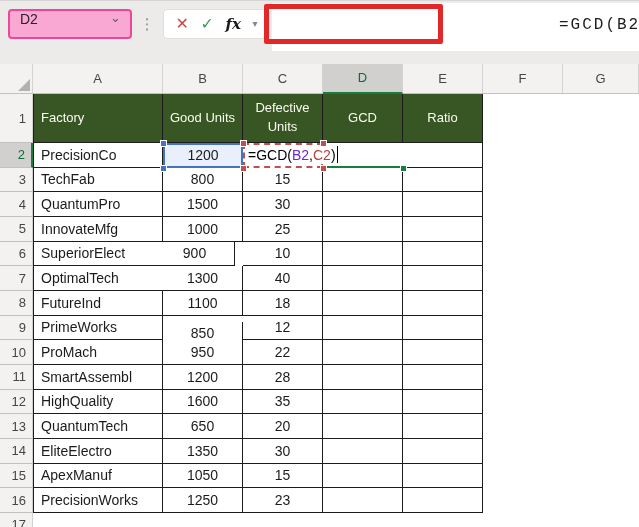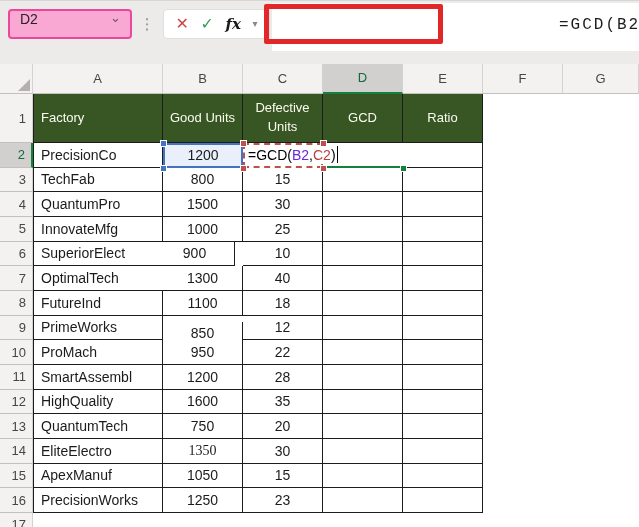--- a/index.html
+++ b/index.html
@@ -144,26 +144,26 @@
       <div class="cell" style="left: 163px; top: 365px; width: 80px; height: 24.6667px;">1200</div>
       <div class="cell" style="left: 243px; top: 365px; width: 80px; height: 24.6667px;">28</div>
       <div class="cell" style="left: 323px; top: 365px; width: 80px; height: 24.6667px;"></div>
       <div class="cell" style="left: 403px; top: 365px; width: 80px; height: 24.6667px;"></div>
       <div class="cell al colA" style="left: 33px; top: 389.667px; width: 130px; height: 24.6667px;">HighQuality</div>
       <div class="cell" style="left: 163px; top: 389.667px; width: 80px; height: 24.6667px;">1600</div>
       <div class="cell" style="left: 243px; top: 389.667px; width: 80px; height: 24.6667px;">35</div>
       <div class="cell" style="left: 323px; top: 389.667px; width: 80px; height: 24.6667px;"></div>
       <div class="cell" style="left: 403px; top: 389.667px; width: 80px; height: 24.6667px;"></div>
       <div class="cell al colA" style="left: 33px; top: 414.333px; width: 130px; height: 24.6667px;">QuantumTech</div>
-      <div class="cell" style="left: 163px; top: 414.333px; width: 80px; height: 24.6667px;">750</div>
+      <div class="cell" style="left: 163px; top: 414.333px; width: 80px; height: 24.6667px;">650</div>
       <div class="cell" style="left: 243px; top: 414.333px; width: 80px; height: 24.6667px;">20</div>
       <div class="cell" style="left: 323px; top: 414.333px; width: 80px; height: 24.6667px;"></div>
       <div class="cell" style="left: 403px; top: 414.333px; width: 80px; height: 24.6667px;"></div>
       <div class="cell al colA" style="left: 33px; top: 439px; width: 130px; height: 24.6667px;">EliteElectro</div>
-      <div class="cell" style="left: 163px; top: 439px; width: 80px; height: 24.6667px; font-family: Liberation Serif, serif;">1350</div>
+      <div class="cell" style="left: 163px; top: 439px; width: 80px; height: 24.6667px;">1350</div>
       <div class="cell" style="left: 243px; top: 439px; width: 80px; height: 24.6667px;">30</div>
       <div class="cell" style="left: 323px; top: 439px; width: 80px; height: 24.6667px;"></div>
       <div class="cell" style="left: 403px; top: 439px; width: 80px; height: 24.6667px;"></div>
       <div class="cell al colA" style="left: 33px; top: 463.667px; width: 130px; height: 24.6667px;">ApexManuf</div>
       <div class="cell" style="left: 163px; top: 463.667px; width: 80px; height: 24.6667px;">1050</div>
       <div class="cell" style="left: 243px; top: 463.667px; width: 80px; height: 24.6667px;">15</div>
       <div class="cell" style="left: 323px; top: 463.667px; width: 80px; height: 24.6667px;"></div>
       <div class="cell" style="left: 403px; top: 463.667px; width: 80px; height: 24.6667px;"></div>
       <div class="cell al colA" style="left: 33px; top: 488.333px; width: 130px; height: 24.6667px;">PrecisionWorks</div>
       <div class="cell" style="left: 163px; top: 488.333px; width: 80px; height: 24.6667px;">1250</div>

